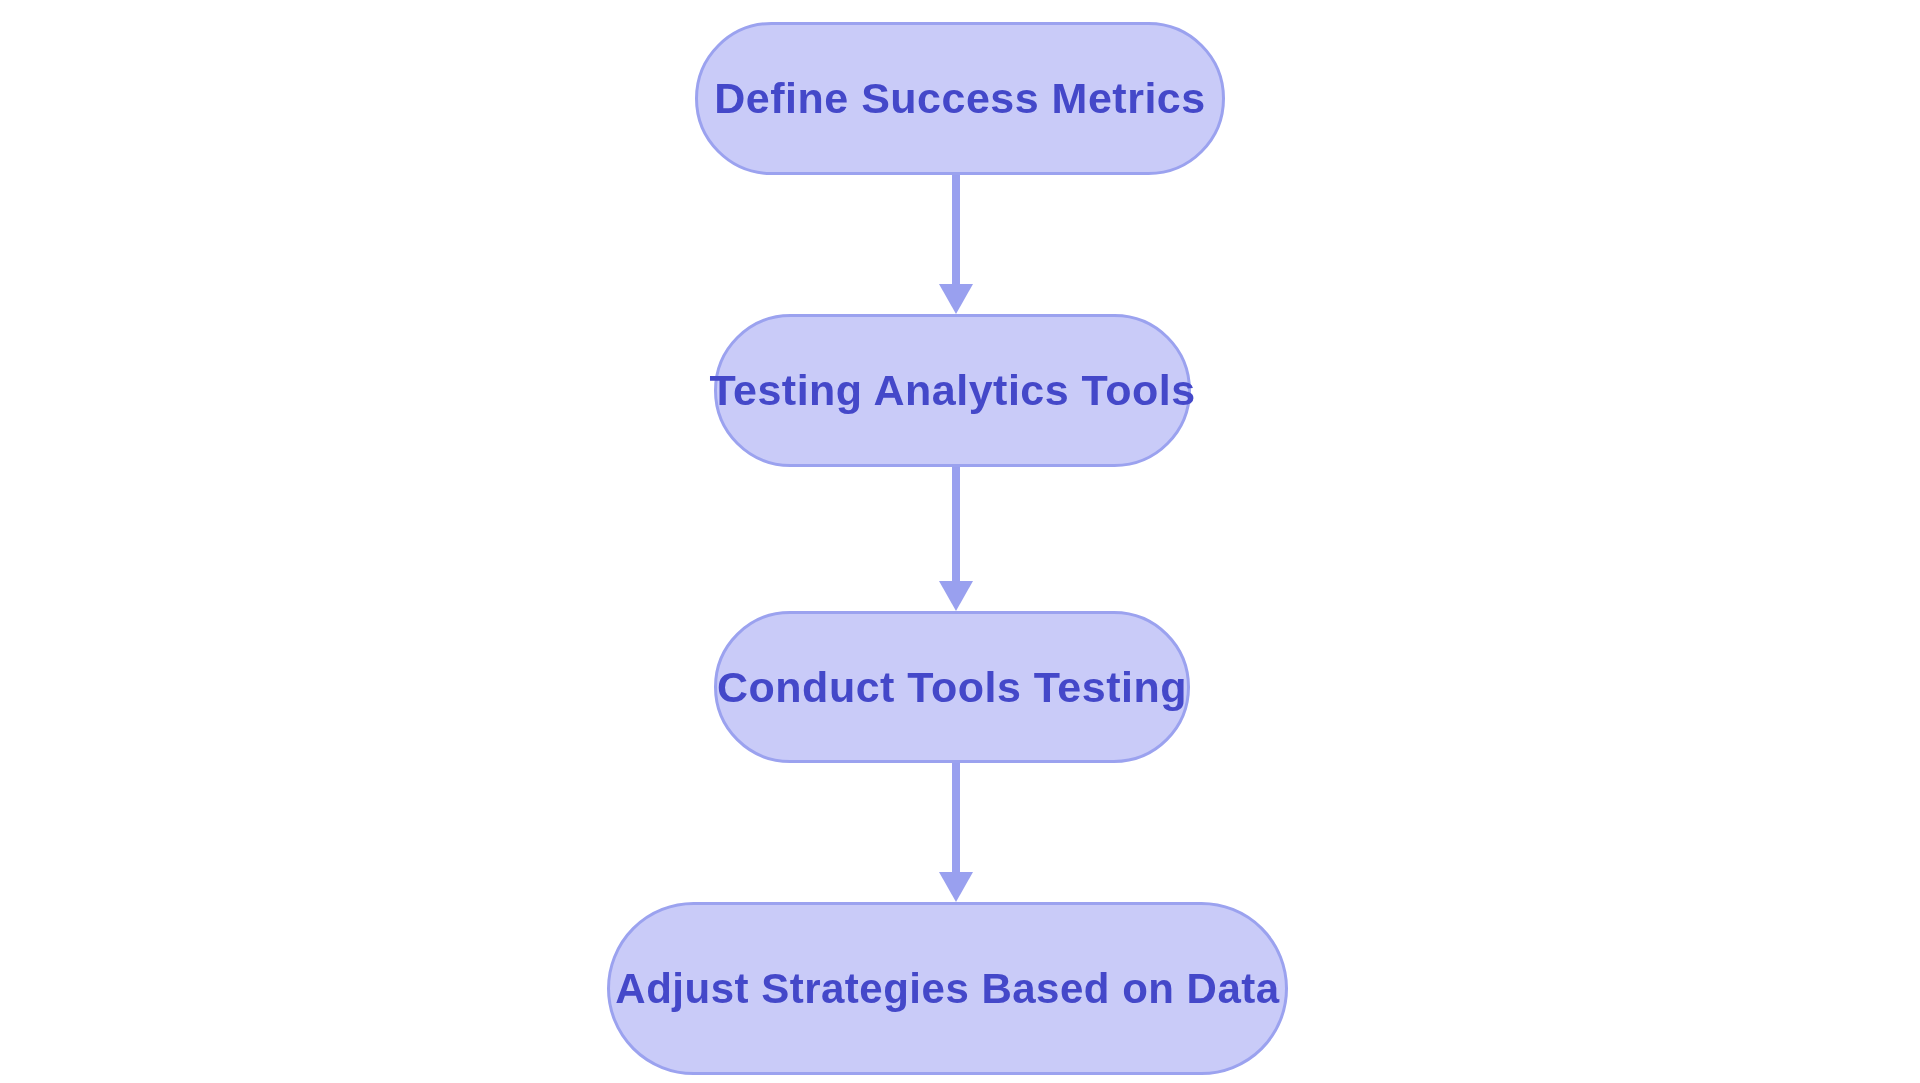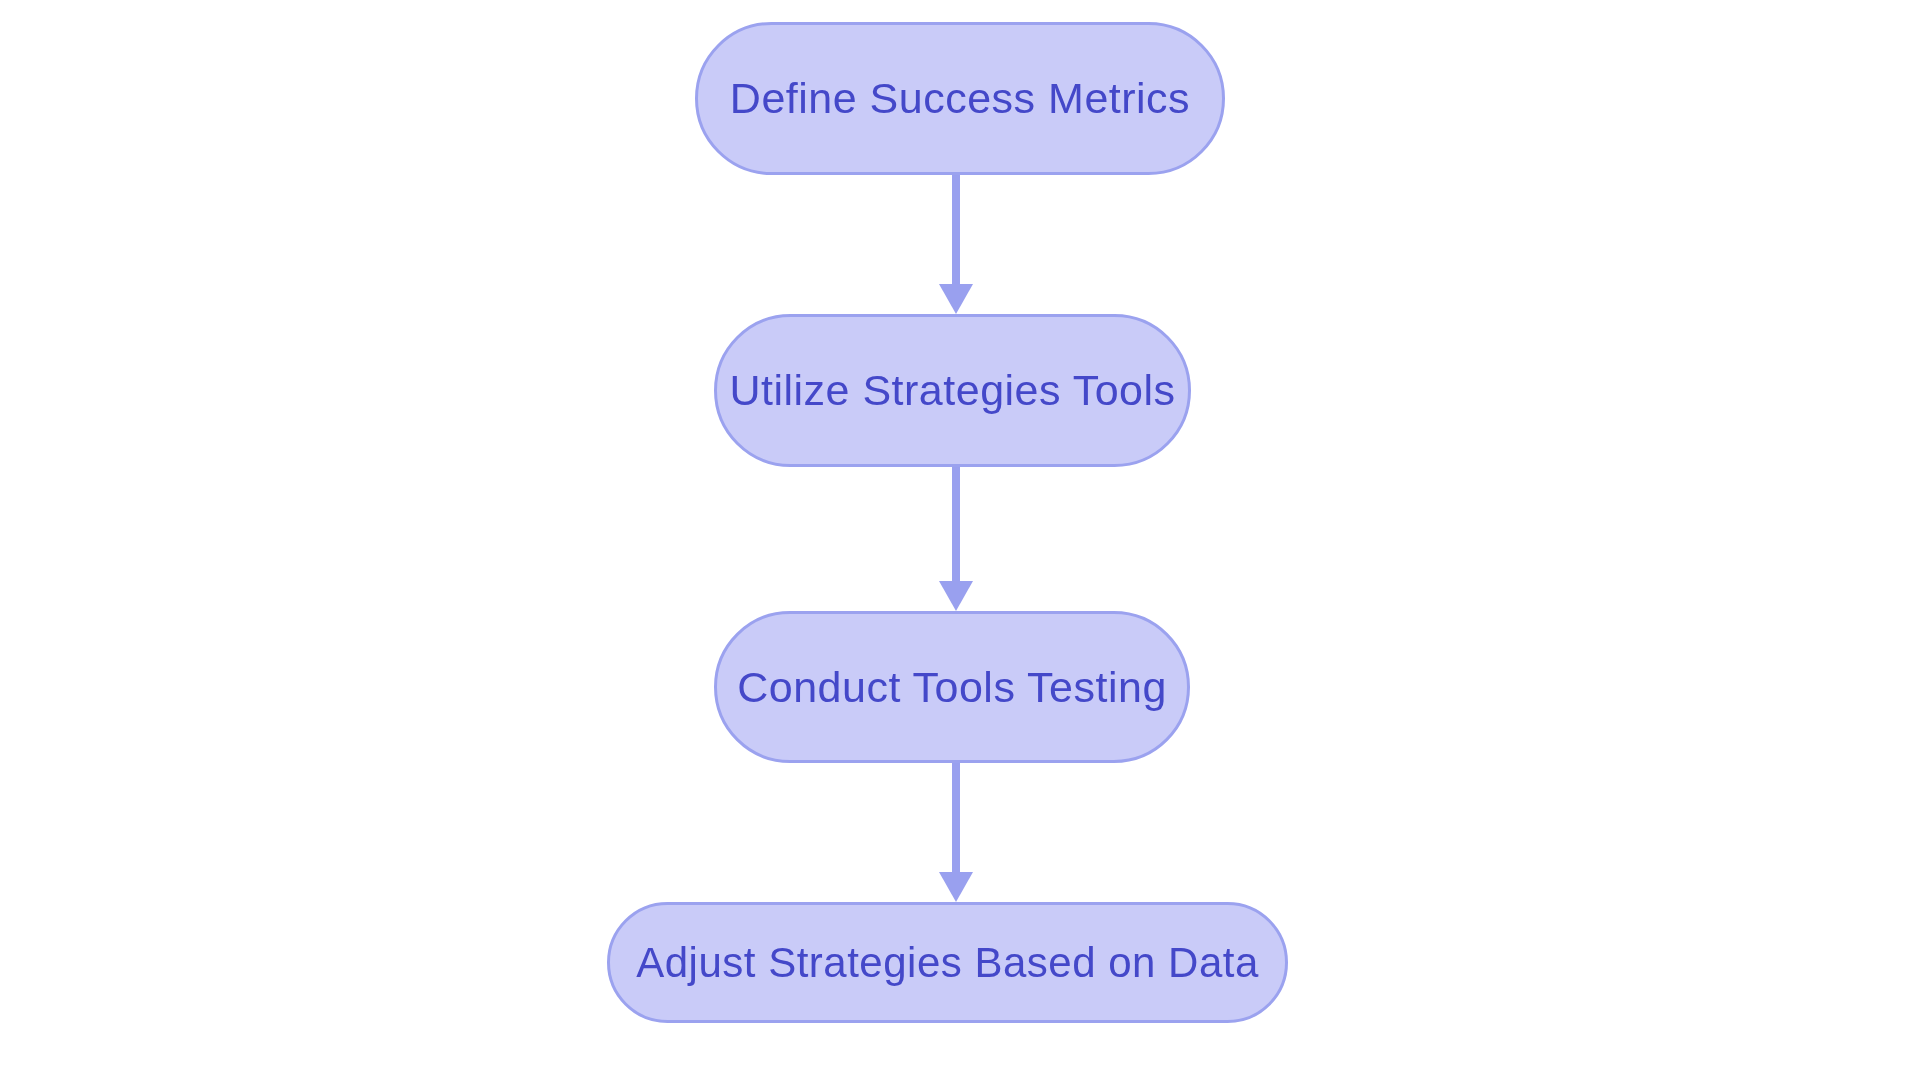--- a/index.html
+++ b/index.html
@@ -11,38 +11,39 @@
   }
   * { margin: 0; padding: 0; box-sizing: border-box; }
   html, body { background: var(--background); }
   .canvas {
     position: relative;
     width: 1920px;
     height: 1083px;
     background: var(--background);
     overflow: hidden;
     font-family: "Liberation Sans", "DejaVu Sans", sans-serif;
+    font-weight: bold;
   }
   .node {
     position: absolute;
     display: flex;
     align-items: center;
     justify-content: center;
     background: var(--node-fill);
     border: 3px solid var(--node-border);
     border-radius: 999px;
     color: var(--node-text);
     font-size: 43px;
     letter-spacing: 0.5px;
     white-space: nowrap;
   }
   .n1 { left: 695px; top: 22px;  width: 530px; height: 153px; }
   .n2 { left: 714px; top: 314px; width: 477px; height: 153px; }
   .n3 { left: 714px; top: 611px; width: 476px; height: 152px; }
-  .n4 { left: 607px; top: 902px; width: 681px; height: 121px; font-size: 42px; }
+  .n4 { left: 607px; top: 902px; width: 681px; height: 173px; font-size: 42px; }
 
   .arrow { position: absolute; left: 939px; width: 34px; }
   .a1 { top: 175px; height: 139px; }
   .a2 { top: 467px; height: 144px; }
   .a3 { top: 763px; height: 139px; }
   .arrow .shaft {
     position: absolute;
     left: 13px; top: 0; bottom: 26px;
     width: 8px;
     background: var(--arrow);
@@ -64,21 +65,21 @@
   <div class="node n1">
     <span>Define Success Metrics</span>
   </div>
 
   <div class="arrow a1">
     <div class="shaft"></div>
     <div class="head"></div>
   </div>
 
   <div class="node n2">
-    <span>Utilize Strategies Tools</span>
+    <span>Testing Analytics Tools</span>
   </div>
 
   <div class="arrow a2">
     <div class="shaft"></div>
     <div class="head"></div>
   </div>
 
   <div class="node n3">
     <span>Conduct Tools Testing</span>
   </div>

